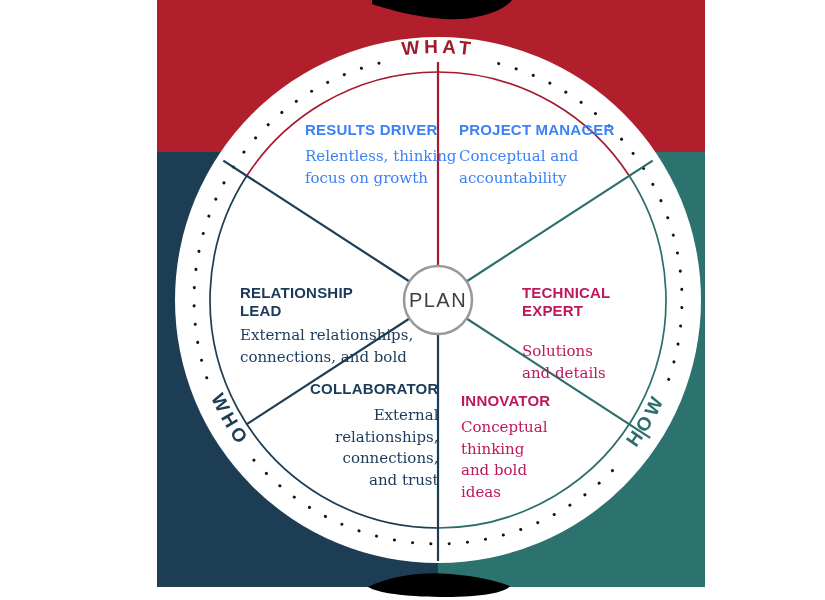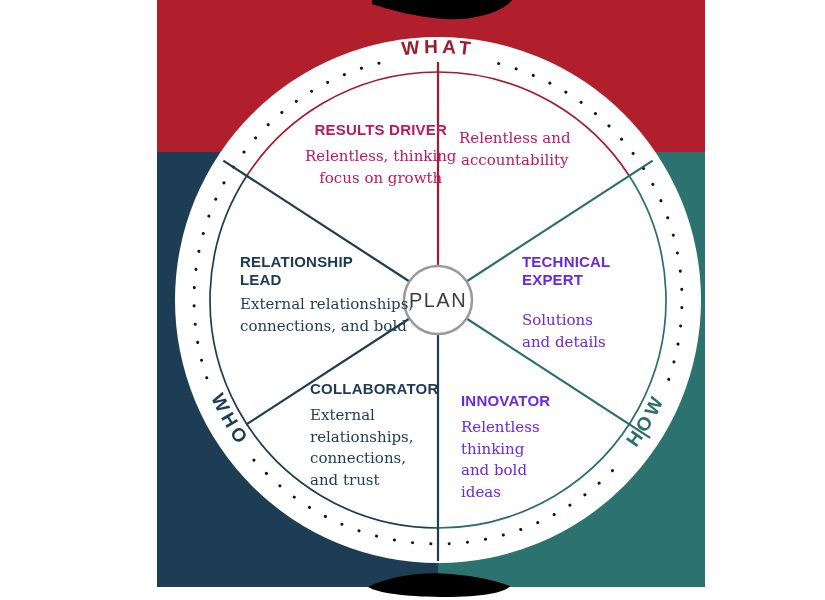--- a/index.html
+++ b/index.html
@@ -3,27 +3,27 @@
 <meta charset="utf-8">
 <style>
   html,body{margin:0;padding:0;background:#ffffff;}
   body{width:825px;height:600px;overflow:hidden;
        font-family:"Liberation Sans",sans-serif;}
   #stage{position:relative;width:825px;height:600px;}
   #wheel-svg{position:absolute;left:0;top:0;}
   .seg{position:absolute;white-space:nowrap;}
   .seg-title{font-family:"Liberation Sans",sans-serif;font-weight:bold;
              font-size:15px;letter-spacing:.2px;line-height:18px;}
-  .seg-title.w2{white-space:normal;}
+  .seg-title.w2{white-space:normal;margin-top:31px;}
   .seg-desc{margin-top:7px;}
   .seg-desc div{font-family:"DejaVu Serif",serif;font-size:15px;
                 line-height:21.5px;white-space:nowrap;}
-  .c-red{color:#be185d;text-align:center;}
+  .c-red{color:#3b82f6;}
   .c-navy{color:#1B3A59;}
-  .c-teal{color:#6d28d9;}
+  .c-teal{color:#be185d;}
   .ring-label{font-family:"Liberation Sans",sans-serif;font-weight:bold;
               font-size:19px;letter-spacing:4px;}
 </style>
 </head>
 <body>
 
 <div id="stage">
 
   <svg id="wheel-svg" width="825" height="600" viewBox="0 0 825 600">
 
@@ -79,55 +79,56 @@
 
   <div class="seg c-red" style="left:305px;top:121px;">
     <div class="seg-title">RESULTS DRIVER</div>
     <div class="seg-desc">
       <div>Relentless, thinking</div>
       <div>focus on growth</div>
     </div>
   </div>
 
   <div class="seg c-red" style="left:459px;top:121px;">
+    <div class="seg-title">PROJECT MANAGER</div>
     <div class="seg-desc">
-      <div>Relentless and</div>
+      <div>Conceptual and</div>
       <div>accountability</div>
     </div>
   </div>
 
   <div class="seg c-navy" style="left:240px;top:253px;">
     <div class="seg-title w2" style="width:120px;">RELATIONSHIP LEAD</div>
     <div class="seg-desc" style="margin-top:5px;">
       <div>External relationships,</div>
       <div>connections, and bold</div>
     </div>
   </div>
 
   <div class="seg c-teal" style="left:522px;top:253px;">
     <div class="seg-title w2" style="width:95px;">TECHNICAL EXPERT</div>
     <div class="seg-desc" style="margin-top:21px;">
       <div>Solutions</div>
       <div>and details</div>
     </div>
   </div>
 
-  <div class="seg c-navy" style="left:310px;top:380px;">
+  <div class="seg c-navy" style="left:310px;top:380px;text-align:right;">
     <div class="seg-title">COLLABORATOR</div>
     <div class="seg-desc">
       <div>External</div>
       <div>relationships,</div>
       <div>connections,</div>
       <div>and trust</div>
     </div>
   </div>
 
   <div class="seg c-teal" style="left:461px;top:392px;">
     <div class="seg-title">INNOVATOR</div>
     <div class="seg-desc">
-      <div>Relentless</div>
+      <div>Conceptual</div>
       <div>thinking</div>
       <div>and bold</div>
       <div>ideas</div>
     </div>
   </div>
 
 </div>
 
 </body></html>

